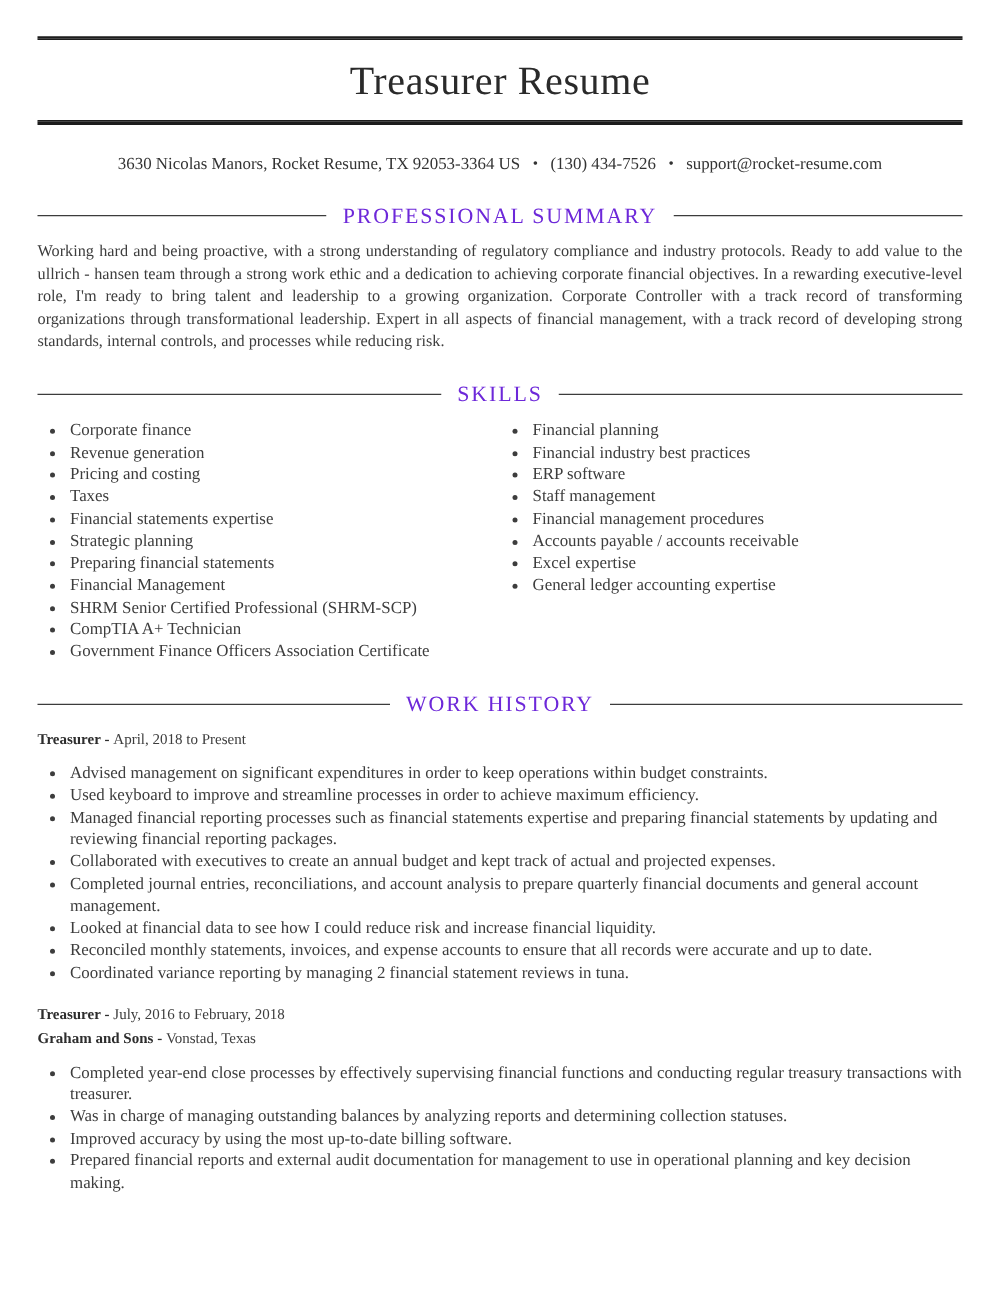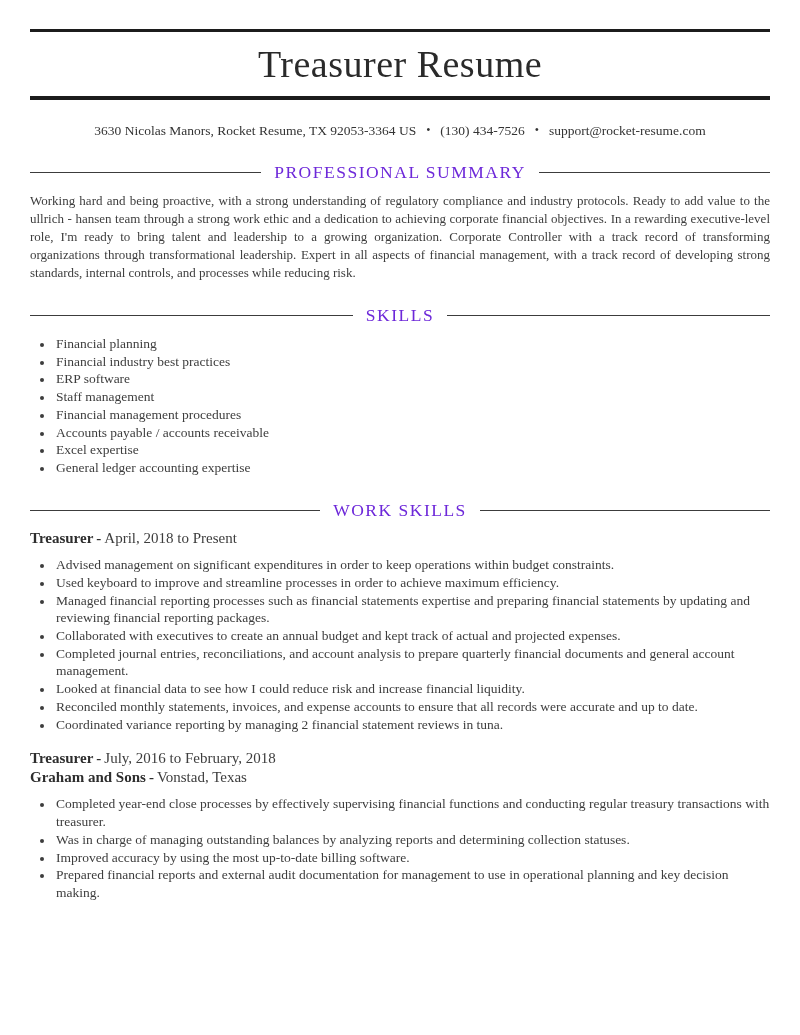--- a/index.html
+++ b/index.html
@@ -22,21 +22,21 @@
     border-bottom: 1px solid #1c1c1c;
   }
   .rule-under-title {
     height: 2px;
     border-top: 1px solid #1c1c1c;
     border-bottom: 3px solid #1c1c1c;
   }
 
   .doc-title {
     text-align: center;
-    font-size: 38px;
+    font-size: 32px;
     font-weight: 400;
     color: #2a2a2a;
     line-height: 46px;
     margin-top: 9px;
     margin-bottom: 9px;
     letter-spacing: 0.5px;
   }
 
   .contact-line {
     margin-top: 22px;
@@ -100,21 +100,21 @@
     display: flex;
     margin-top: 10px;
   }
   .skills-columns ul { flex: 0 0 50%; }
 
   .certs-list { margin-top: 9px; }
 
   .job { margin-top: 9px; }
   .job + .job { margin-top: 16px; }
   .entry-line {
-    font-size: 15px;
+    font-size: 12px;
     line-height: 18.6px;
     color: #3d3d3d;
   }
   .entry-line .bold { font-weight: 700; color: #2d2d2d; }
   .dash { padding: 0 3px; }
   .job ul.bullets { margin-top: 9px; }
 </style>
 </head>
 <body>
 
@@ -134,36 +134,51 @@
     <span class="hline"></span>
   </div>
   <p class="summary-text">Working hard and being proactive, with a strong understanding of regulatory compliance and industry protocols. Ready to add value to the ullrich - hansen team through a strong work ethic and a dedication to achieving corporate financial objectives. In a rewarding executive-level role, I'm ready to bring talent and leadership to a growing organization. Corporate Controller with a track record of transforming organizations through transformational leadership. Expert in all aspects of financial management, with a track record of developing strong standards, internal controls, and processes while reducing risk.</p>
 
   <div class="section-heading">
     <span class="hline"></span>
     <span class="htext">SKILLS</span>
     <span class="hline"></span>
   </div>
   <div class="skills-columns">
+    <ul class="bullets">
+        <li>Corporate finance</li>
+        <li>Revenue generation</li>
+        <li>Pricing and costing</li>
+        <li>Taxes</li>
+        <li>Financial statements expertise</li>
+        <li>Strategic planning</li>
+        <li>Preparing financial statements</li>
+        <li>Financial Management</li>
+      </ul>
     <ul class="bullets">
         <li>Financial planning</li>
         <li>Financial industry best practices</li>
         <li>ERP software</li>
         <li>Staff management</li>
         <li>Financial management procedures</li>
         <li>Accounts payable / accounts receivable</li>
         <li>Excel expertise</li>
         <li>General ledger accounting expertise</li>
       </ul>
   </div>
 
+  <ul class="bullets certs-list">
+      <li>SHRM Senior Certified Professional (SHRM-SCP)</li>
+      <li>CompTIA A+ Technician</li>
+      <li>Government Finance Officers Association Certificate</li>
+    </ul>
 
   <div class="section-heading">
     <span class="hline"></span>
-    <span class="htext">WORK SKILLS</span>
+    <span class="htext">WORK HISTORY</span>
     <span class="hline"></span>
   </div>
 
   <div class="job">
     <div class="entry-line">
       <span class="bold">Treasurer</span><span class="bold dash">-</span><span>April, 2018 to Present</span>
     </div>
     <ul class="bullets">
         <li>Advised management on significant expenditures in order to keep operations within budget constraints.</li>
         <li>Used keyboard to improve and streamline processes in order to achieve maximum efficiency.</li>

